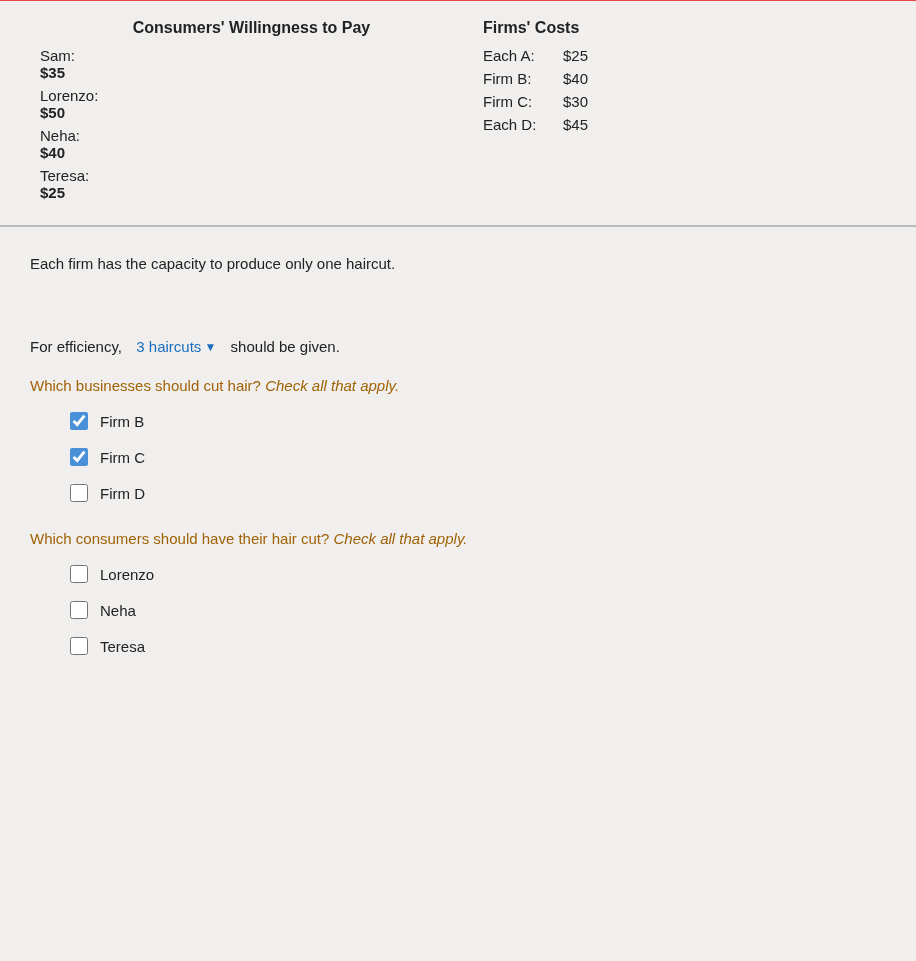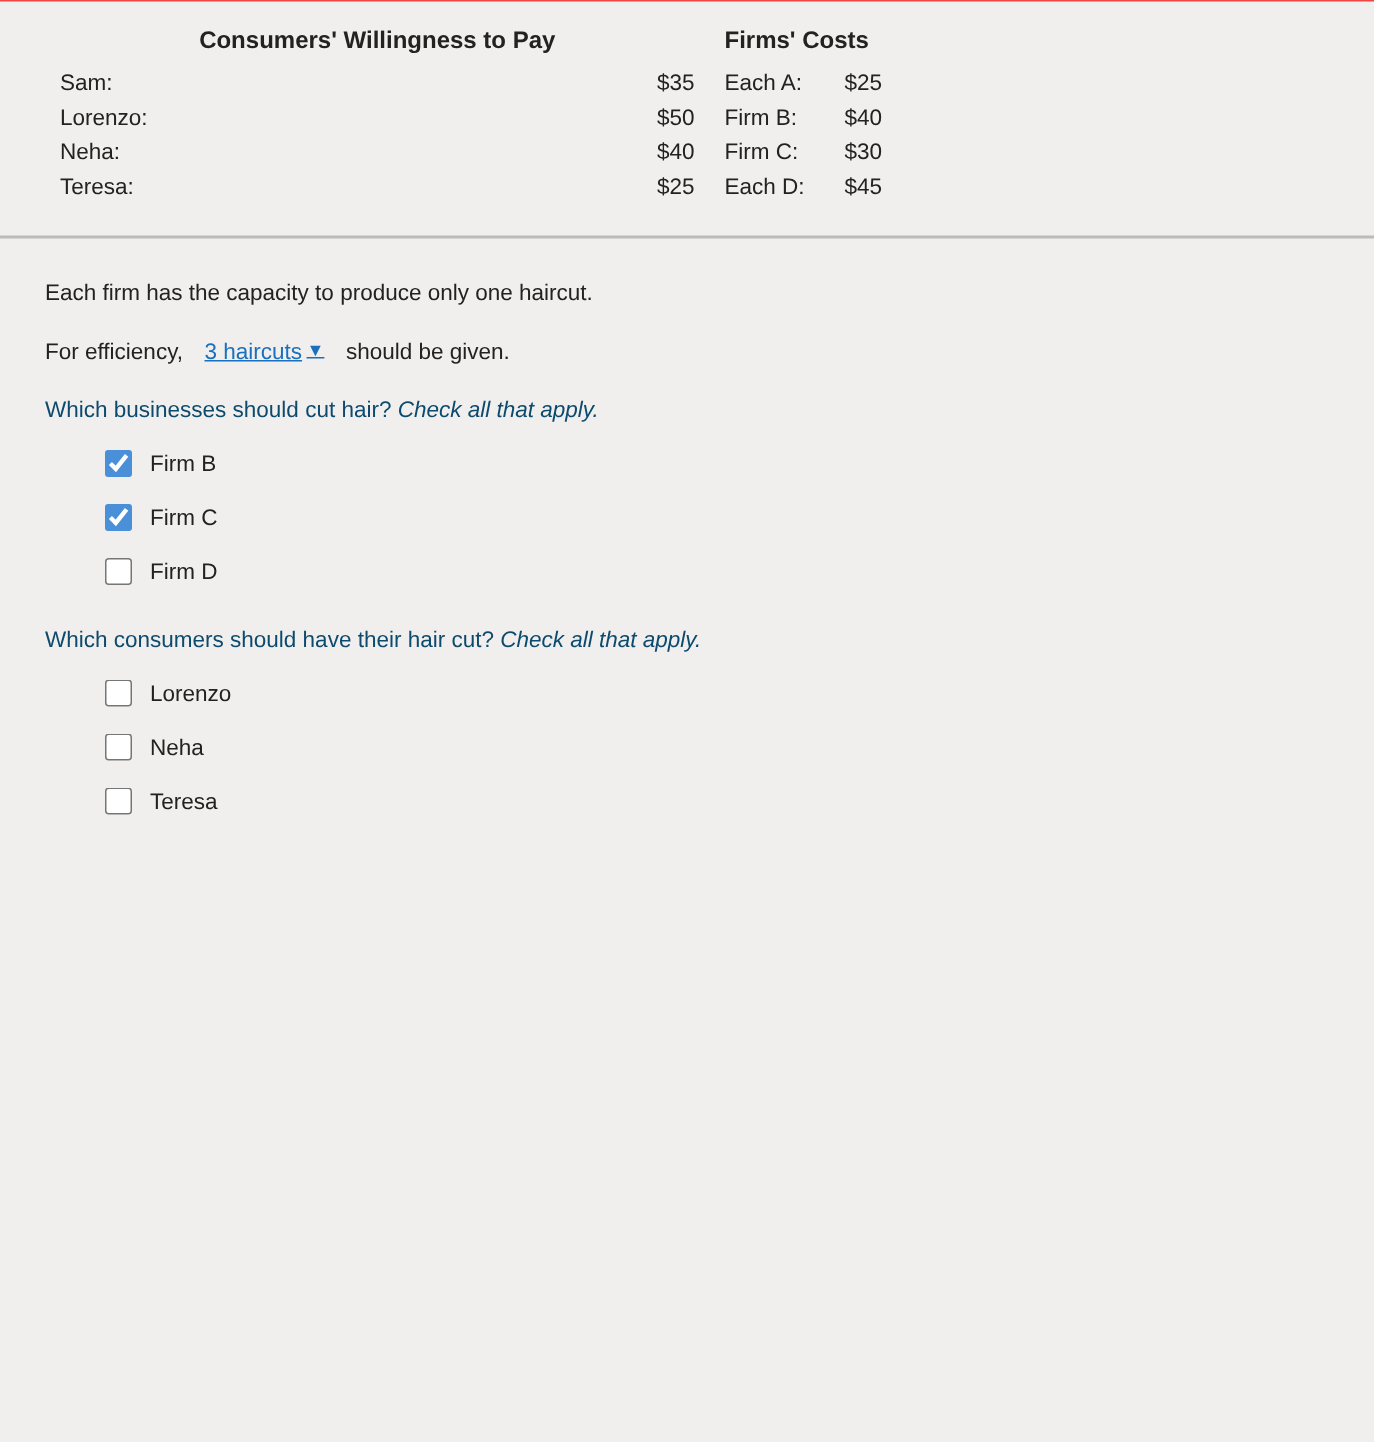--- a/index.html
+++ b/index.html
@@ -48,32 +48,32 @@
       text-align: center;
     }
 
     .col-firms .col-header {
       text-align: left;
       margin-left: 20px;
     }
 
     .data-row {
       display: flex;
+      flex-direction: column;
       margin-bottom: 6px;
       font-size: 15px;
-      justify-content: space-between;
     }
 
     .data-label {
       width: 80px;
       font-weight: normal;
     }
 
     .data-value {
-      font-weight: normal;
+      font-weight: bold;
     }
 
     .firms-data-row {
       display: flex;
       flex-direction: row;
       margin-bottom: 6px;
       font-size: 15px;
       margin-left: 20px;
     }
 
@@ -86,38 +86,39 @@
     }
 
     .sentence {
       font-size: 15px;
       margin-bottom: 22px;
       color: #222;
     }
 
     .dropdown-inline {
       display: inline-flex;
+      align-items: center;
       color: #1a6fbf;
-      text-decoration: underline;
       cursor: pointer;
       font-size: 15px;
       font-weight: normal;
+      margin-top: 44px;
     }
 
     .dropdown-arrow {
       display: inline-block;
       margin-left: 3px;
       font-size: 12px;
       color: #1a6fbf;
     }
 
     .question-text {
       font-size: 15px;
       margin-bottom: 18px;
-      color: #0c4a6e;
+      color: #a16207;
     }
 
     .question-text em {
       font-style: italic;
     }
 
     .checkbox-group {
       margin-bottom: 28px;
       padding-left: 40px;
     }

